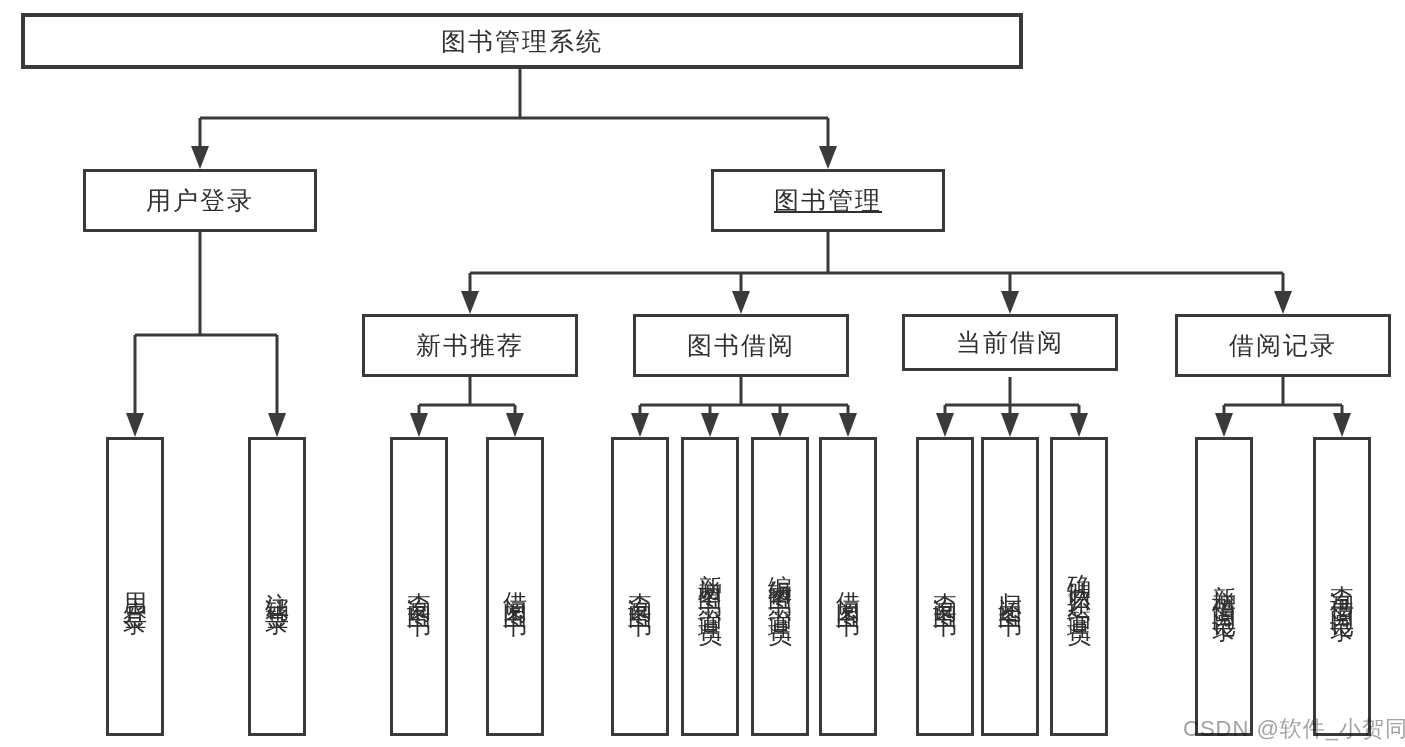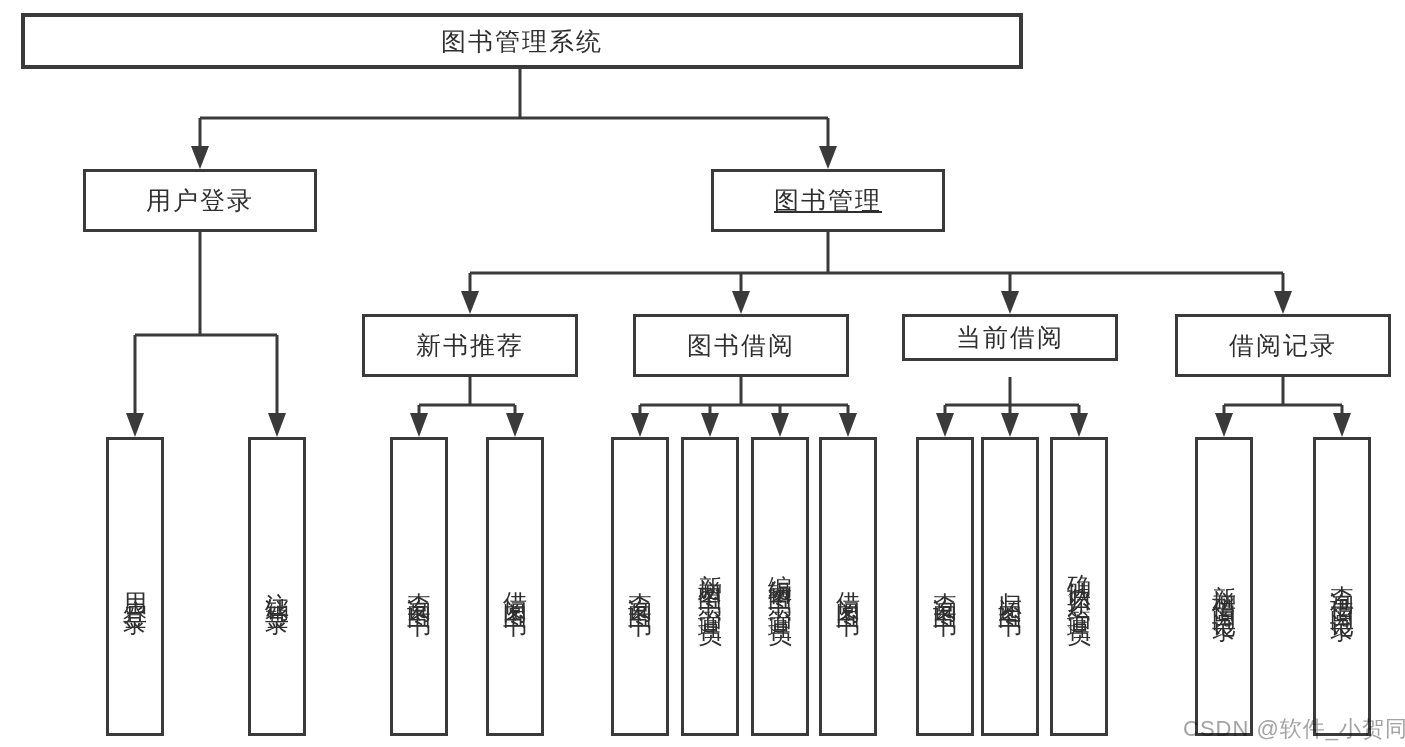--- a/index.html
+++ b/index.html
@@ -39,21 +39,21 @@
     letter-spacing:7px;
   }
   
   #node-root { left:21px; top:13px; width:1002px; height:56px; border-width:4px; }
   
   #node-user-login { left:83px;  top:169px; width:234px; height:63px; }
   #node-book-mgmt  { left:711px; top:169px; width:234px; height:63px;text-decoration:underline; }
   
   #node-new-book { left:362px;  top:314px; width:216px; height:63px; }
   #node-borrow   { left:633px;  top:314px; width:216px; height:63px; }
-  #node-current  { left:902px;  top:314px; width:216px; height:47px; }
+  #node-current  { left:902px;  top:314px; width:216px; height:57px; }
   #node-records  { left:1175px; top:314px; width:216px; height:63px; }
   
   .leaf { top:437px; width:58px; height:299px; }
   #leaf-ul-0 { left:106px; }
   #leaf-ul-1 { left:248px; }
   #leaf-nb-0 { left:390px; }
   #leaf-nb-1 { left:486px; }
   #leaf-bb-0 { left:611px; }
   #leaf-bb-1 { left:681px; }
   #leaf-bb-2 { left:751px; }

